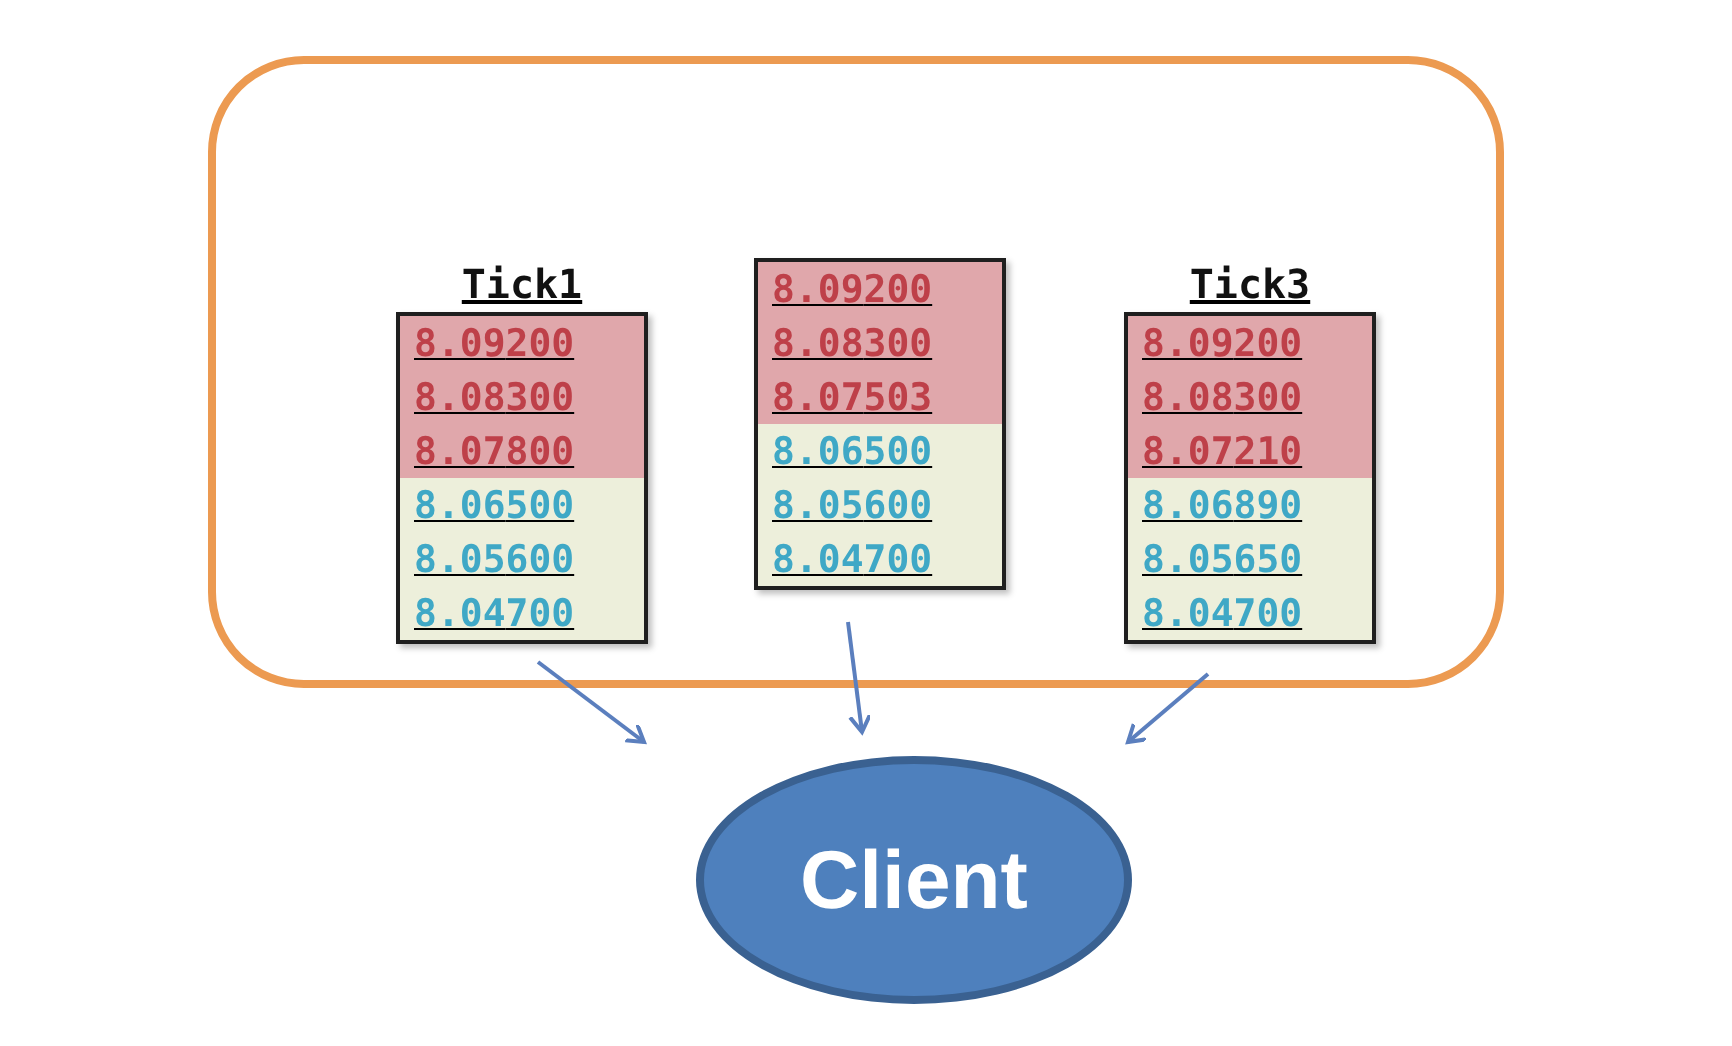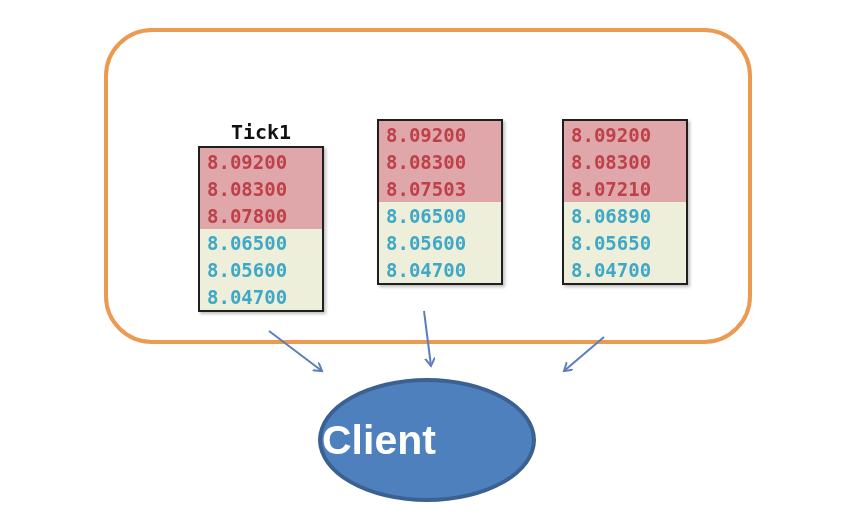--- a/index.html
+++ b/index.html
@@ -32,22 +32,23 @@
     top: 54px;
     width: 648px;
     text-align: center;
     font-size: 31px;
     letter-spacing: 4px;
     color: var(--title_text);
     font-family: "Liberation Sans", sans-serif;
   }
   .tick-group {
     position: absolute;
-    top: 119px;
+    top: 129px;
     width: 126px;
+    text-decoration: underline;
   }
   .tick-group.t0 { left: 198px; }
   .tick-group.t1 { left: 377px; }
   .tick-group.t2 { left: 562px; }
   .tick-label {
     height: 27px;
     line-height: 27px;
     text-align: center;
     font-family: "DejaVu Sans Mono", "Liberation Mono", monospace;
     font-weight: bold;
@@ -84,31 +85,31 @@
     stroke-width: 2;
     fill: none;
   }
   .arrow-head {
     stroke: var(--arrow);
     stroke-width: 2;
     fill: none;
   }
   .client-ellipse {
     position: absolute;
-    left: 318px;
+    left: 348px;
     top: 378px;
     width: 218px;
     height: 124px;
     box-sizing: border-box;
     background: var(--client_fill);
     border: 4px solid var(--client_border);
     border-radius: 50%;
     display: flex;
     align-items: center;
-    justify-content: flex-start;
+    justify-content: center;
   }
   .client-label {
     color: var(--client_text);
     font-size: 41px;
     font-weight: bold;
     font-family: "Liberation Sans", sans-serif;
   }
 </style>
 </head>
 <body>
@@ -171,20 +172,21 @@
           <span class="vol">600</span>
         </div>
         <div class="row bid">
           <span class="price">8.04</span>
           <span class="vol">700</span>
         </div>
       </div>
   </div>
 
   <div class="tick-group t2">
+    <div class="tick-label">Tick3</div>
     <div class="tick-table">
         <div class="row ask">
           <span class="price">8.09</span>
           <span class="vol">200</span>
         </div>
         <div class="row ask">
           <span class="price">8.08</span>
           <span class="vol">300</span>
         </div>
         <div class="row ask">

